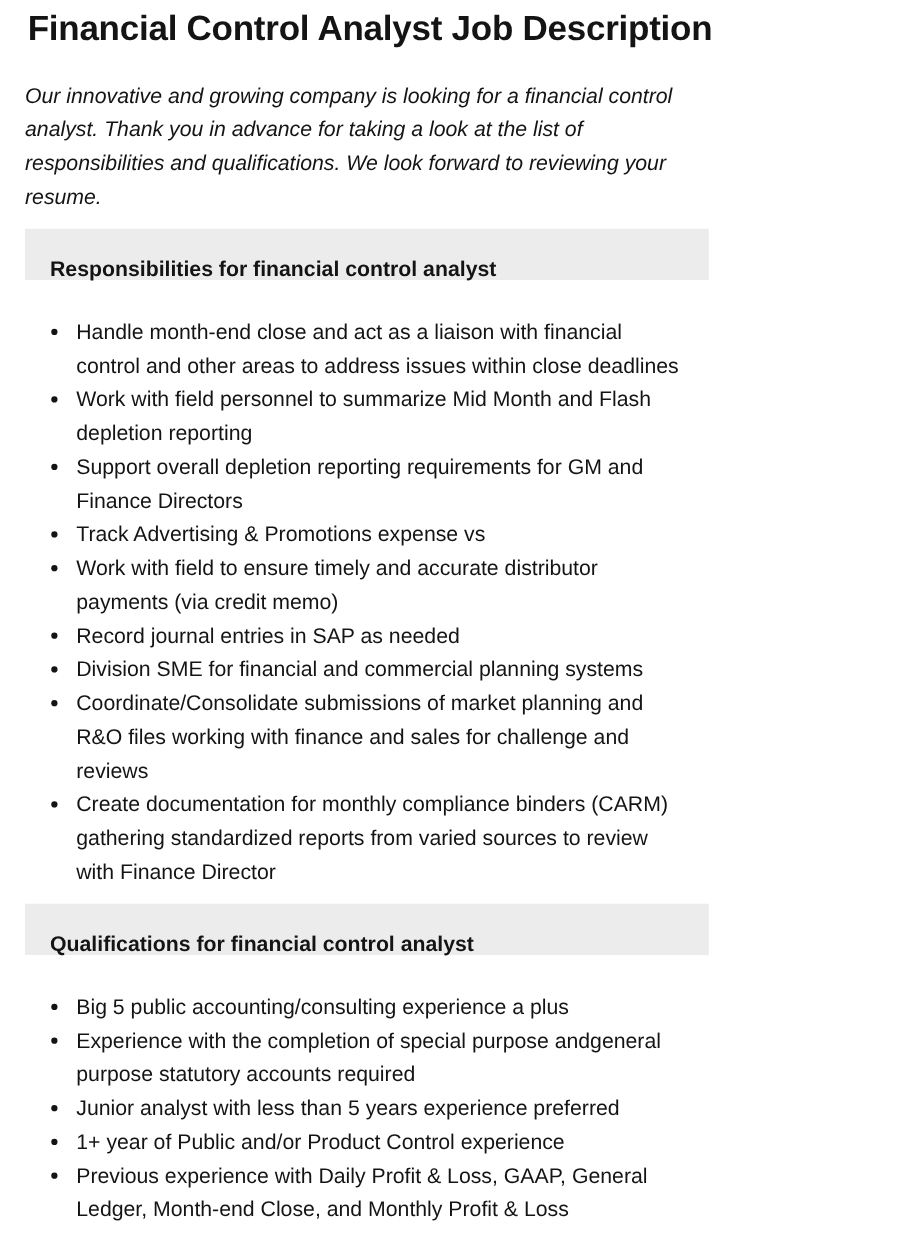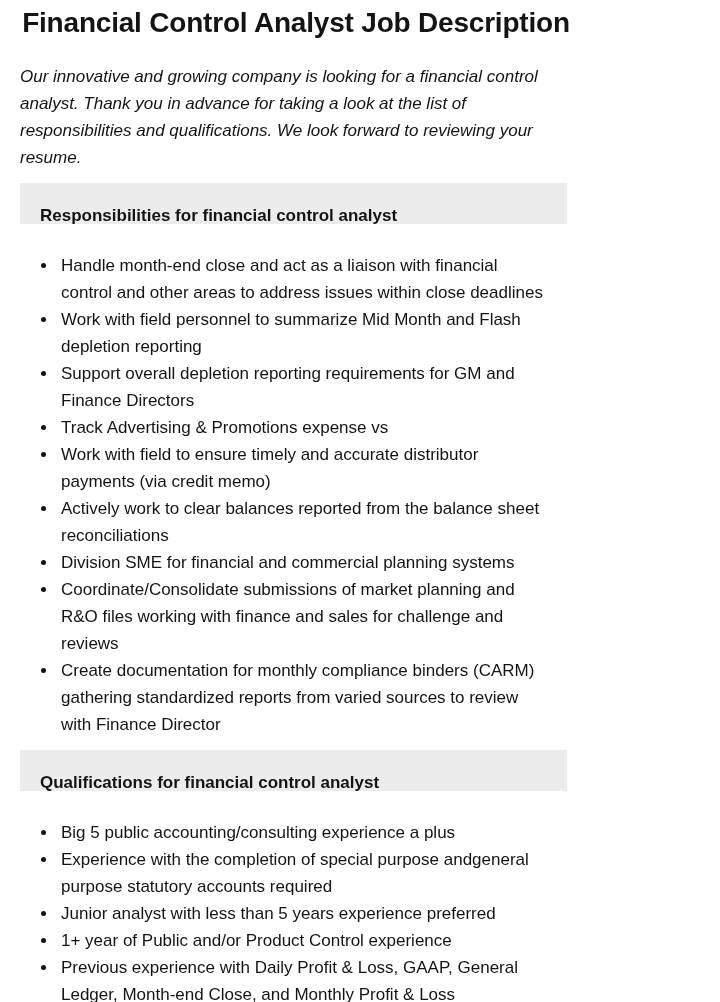--- a/index.html
+++ b/index.html
@@ -87,21 +87,21 @@
   <section>
     <div class="section-header">
       <span>Responsibilities for financial control analyst</span>
     </div>
     <ul class="bullet-list">
         <li>Handle month-end close and act as a liaison with financial control and other areas to address issues within close deadlines</li>
         <li>Work with field personnel to summarize Mid Month and Flash depletion reporting</li>
         <li>Support overall depletion reporting requirements for GM and Finance Directors</li>
         <li>Track Advertising &amp; Promotions expense vs</li>
         <li>Work with field to ensure timely and accurate distributor payments (via credit memo)</li>
-        <li>Actively work to clear balances reported from the balance sheet reconciliations</li>
+        <li>Record journal entries in SAP as needed</li>
         <li>Division SME for financial and commercial planning systems</li>
         <li>Coordinate/Consolidate submissions of market planning and R&amp;O files working with finance and sales for challenge and reviews</li>
         <li>Create documentation for monthly compliance binders (CARM) gathering standardized reports from varied sources to review with Finance Director</li>
       </ul>
   </section>
 
   <section>
     <div class="section-header">
       <span>Qualifications for financial control analyst</span>
     </div>

